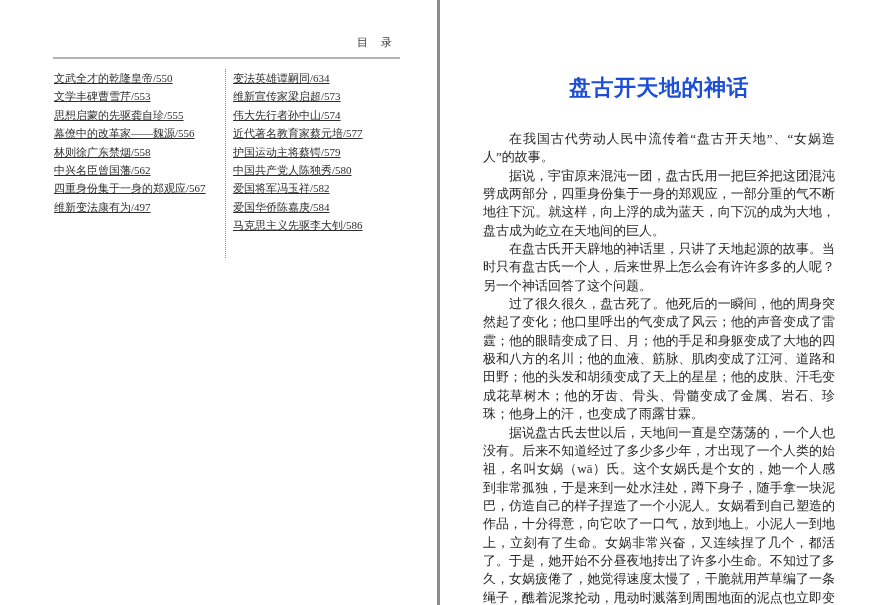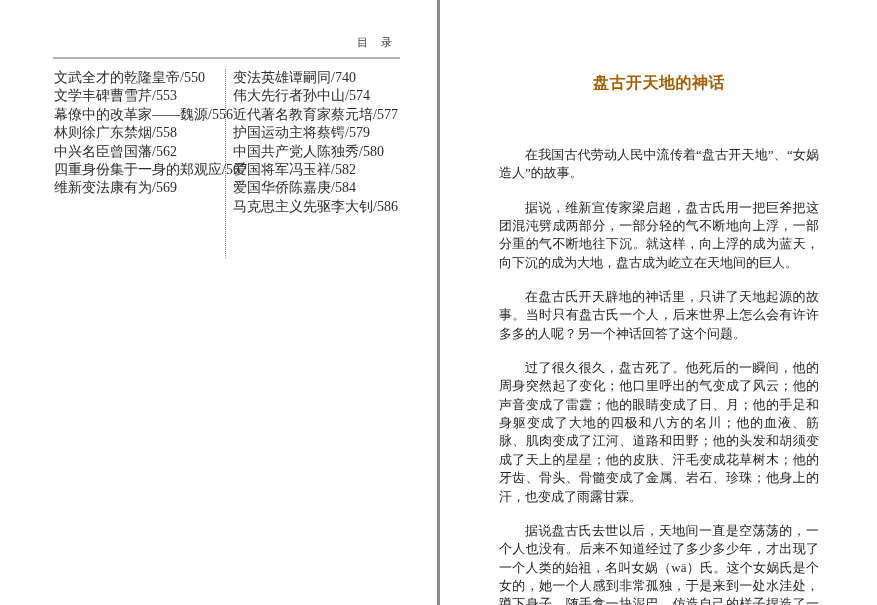--- a/index.html
+++ b/index.html
@@ -46,97 +46,100 @@
   }
   #toc-col-divider {
     position: absolute;
     left: 225px; top: 41px;
     height: 189px;
     border-left: 1px dotted #8a8a8a;
   }
   .toc-col {
     position: absolute;
     top: 41px;
-    font-size: 14px;
+    font-size: 11px;
     color: #2e2e2e;
+    text-decoration: underline;
   }
   #toc-col-left  { left: 54px;  width: 165px; }
   #toc-col-right { left: 233px; width: 180px; }
   .toc-col div {
     height: 18.4px;
     line-height: 18.4px;
     white-space: nowrap;
   }
   
   #story-page {
     position: absolute;
     left: 440px; top: 0;
     width: 437px; height: 605px;
   }
   #story-title {
     position: absolute;
     left: 43px; top: 73px;
     width: 352px;
     text-align: center;
-    font-size: 16px;
+    font-size: 22px;
     font-weight: bold;
-    color: #a16207;
+    color: #1d4ed8;
     letter-spacing: 0.5px;
     white-space: nowrap;
   }
   #story-body {
     position: absolute;
     left: 43px; top: 130px;
     width: 352px;
     font-size: 13px;
     line-height: 18.35px;
     color: #262626;
     text-align: justify;
   }
   #story-body p {
-    margin: 16px;
+    margin: 0;
     text-indent: 2em;
   }
 </style>
 </head>
 <body>
 
 <div id="spread">
 
   <div id="toc-page">
     <div id="toc-header">目　录</div>
     <div id="toc-rule"></div>
     <div id="toc-col-divider"></div>
     <div id="toc-col-left" class="toc-col">
         <div>文武全才的乾隆皇帝/550</div>
         <div>文学丰碑曹雪芹/553</div>
+        <div>思想启蒙的先驱龚自珍/555</div>
         <div>幕僚中的改革家——魏源/556</div>
         <div>林则徐广东禁烟/558</div>
         <div>中兴名臣曾国藩/562</div>
         <div>四重身份集于一身的郑观应/567</div>
-        <div>维新变法康有为/569</div>
+        <div>维新变法康有为/497</div>
       </div>
     <div id="toc-col-right" class="toc-col">
-        <div>变法英雄谭嗣同/740</div>
+        <div>变法英雄谭嗣同/634</div>
+        <div>维新宣传家梁启超/573</div>
         <div>伟大先行者孙中山/574</div>
         <div>近代著名教育家蔡元培/577</div>
         <div>护国运动主将蔡锷/579</div>
         <div>中国共产党人陈独秀/580</div>
         <div>爱国将军冯玉祥/582</div>
         <div>爱国华侨陈嘉庚/584</div>
         <div>马克思主义先驱李大钊/586</div>
       </div>
   </div>
 
   <div id="gutter"></div>
 
   <div id="story-page">
     <div id="story-title">盘古开天地的神话</div>
     <div id="story-body">
         <p>在我国古代劳动人民中流传着“盘古开天地”、“女娲造人”的故事。</p>
-        <p>据说，维新宣传家梁启超，盘古氏用一把巨斧把这团混沌劈成两部分，一部分轻的气不断地向上浮，一部分重的气不断地往下沉。就这样，向上浮的成为蓝天，向下沉的成为大地，盘古成为屹立在天地间的巨人。</p>
+        <p>据说，宇宙原来混沌一团，盘古氏用一把巨斧把这团混沌劈成两部分，四重身份集于一身的郑观应，一部分重的气不断地往下沉。就这样，向上浮的成为蓝天，向下沉的成为大地，盘古成为屹立在天地间的巨人。</p>
         <p>在盘古氏开天辟地的神话里，只讲了天地起源的故事。当时只有盘古氏一个人，后来世界上怎么会有许许多多的人呢？另一个神话回答了这个问题。</p>
         <p>过了很久很久，盘古死了。他死后的一瞬间，他的周身突然起了变化；他口里呼出的气变成了风云；他的声音变成了雷霆；他的眼睛变成了日、月；他的手足和身躯变成了大地的四极和八方的名川；他的血液、筋脉、肌肉变成了江河、道路和田野；他的头发和胡须变成了天上的星星；他的皮肤、汗毛变成花草树木；他的牙齿、骨头、骨髓变成了金属、岩石、珍珠；他身上的汗，也变成了雨露甘霖。</p>
         <p>据说盘古氏去世以后，天地间一直是空荡荡的，一个人也没有。后来不知道经过了多少多少年，才出现了一个人类的始祖，名叫女娲（wā）氏。这个女娲氏是个女的，她一个人感到非常孤独，于是来到一处水洼处，蹲下身子，随手拿一块泥巴，仿造自己的样子捏造了一个小泥人。女娲看到自己塑造的作品，十分得意，向它吹了一口气，放到地上。小泥人一到地上，立刻有了生命。女娲非常兴奋，又连续捏了几个，都活了。于是，她开始不分昼夜地抟出了许多小生命。不知过了多久，女娲疲倦了，她觉得速度太慢了，干脆就用芦草编了一条绳子，醮着泥浆抡动，甩动时溅落到周围地面的泥点也立即变成了许许多多的小人。</p>
       </div>
   </div>
 
 </div>
 
 </body></html>

